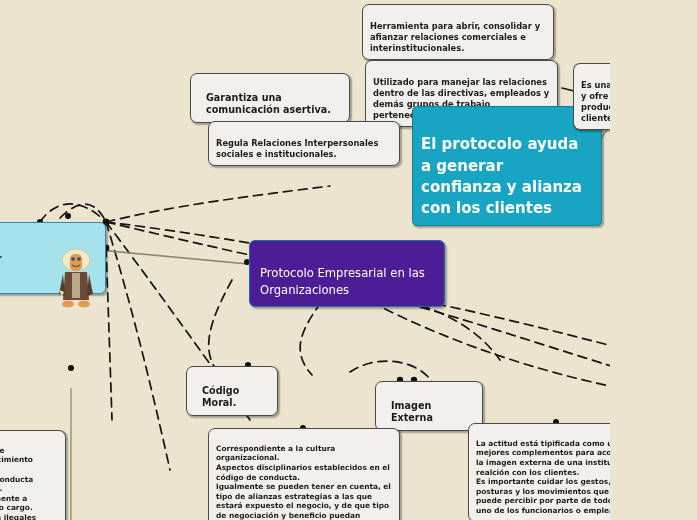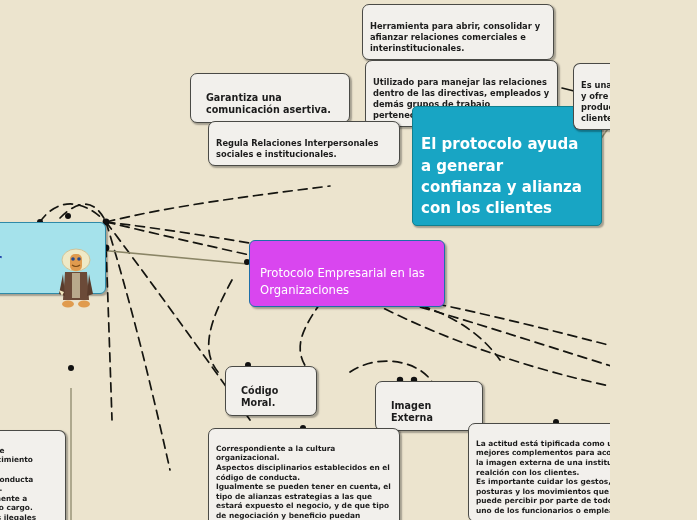--- a/index.html
+++ b/index.html
@@ -36,21 +36,21 @@
     background: #f2f0ec;
     color: #1c1c1c;
     font-size: 8.3px;
     font-weight: bold;
     line-height: 1.32;
     padding: 5px 7px;
     box-shadow: 1.5px 1.5px 1.5px rgba(0,0,0,0.30);
     white-space: pre-line;
   }
   .node.center {
-    background: #d946ef;
+    background: #4c1d95;
     border: 1px solid #1d6fa8;
     color: #ffffff;
     font-weight: normal;
     font-size: 11.6px;
     line-height: 1.42;
     border-radius: 6px;
     padding: 8px 10px;
     box-shadow: 2px 2px 2px rgba(0,0,0,0.32);
   }
   .node.cyan {
@@ -226,21 +226,21 @@
         <path d="M6 44 l5 2 -2 4 z" fill="#f2e9c0"></path>
       </svg>
     </div>
   </div>
 
   <div class="node center" style="left:249px; top:240px; width:196px;">
     <span>Protocolo Empresarial en las Organizaciones</span>
   </div>
 
 
-  <div class="node plain" style="left:186px; top:366px; width:92px;margin-left:39px;">
+  <div class="node plain" style="left:186px; top:366px; width:92px;">
     <span>Código Moral.</span>
   </div>
 
   <div class="node plain" style="left:375px; top:381px; width:108px;">
     <span>Imagen Externa</span>
   </div>
 
   <div class="node plain cut-right" style="left:650px; top:381px; width:55px;">
     <span>Identi</span>
   </div>

